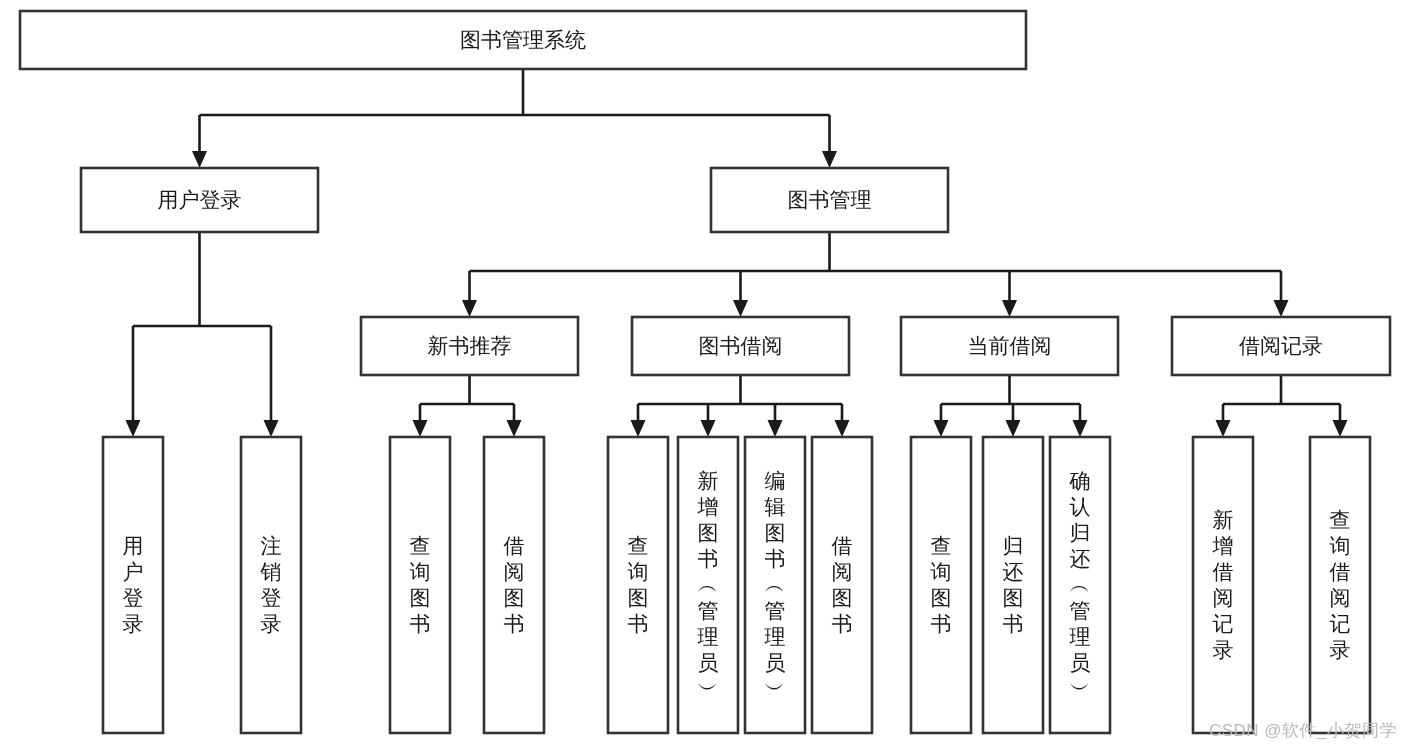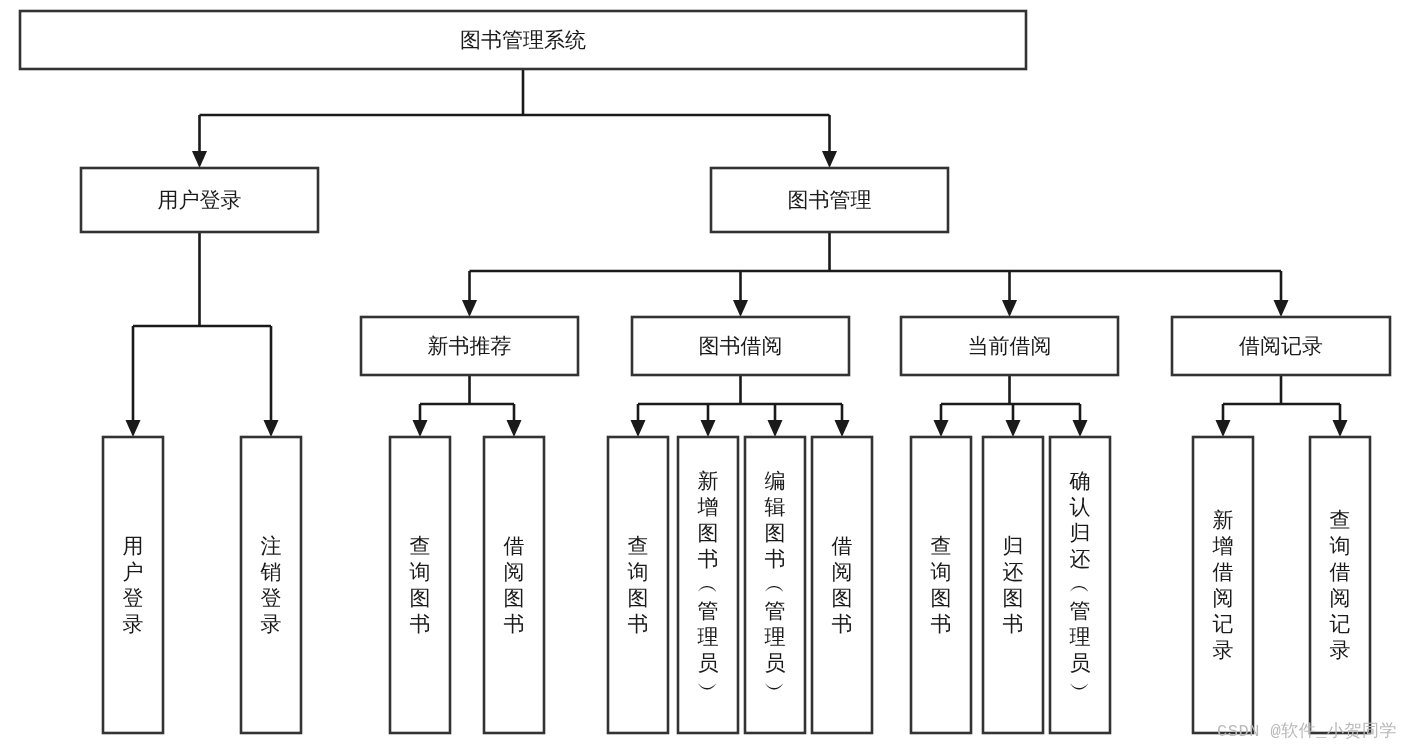--- a/index.html
+++ b/index.html
@@ -46,21 +46,21 @@
   .node-label-v {
     font-family: "DejaVu Sans", "Liberation Sans", sans-serif;
     font-size: 21px;
     fill: #1a1a1a;
     text-anchor: middle;
   }
   .watermark {
     position: absolute;
     right: 8px;
     bottom: 5px;
-    font-family: Liberation Mono, monospace;
+    font-family: Liberation Sans, sans-serif;
     font-size: 17px;
     color: #b9b9b9;
     white-space: nowrap;
     letter-spacing: 0.5px;
   }
 </style>
 </head>
 <body>
 
 <svg id="chart-root" viewBox="0 0 1405 747" xmlns="http://www.w3.org/2000/svg">

